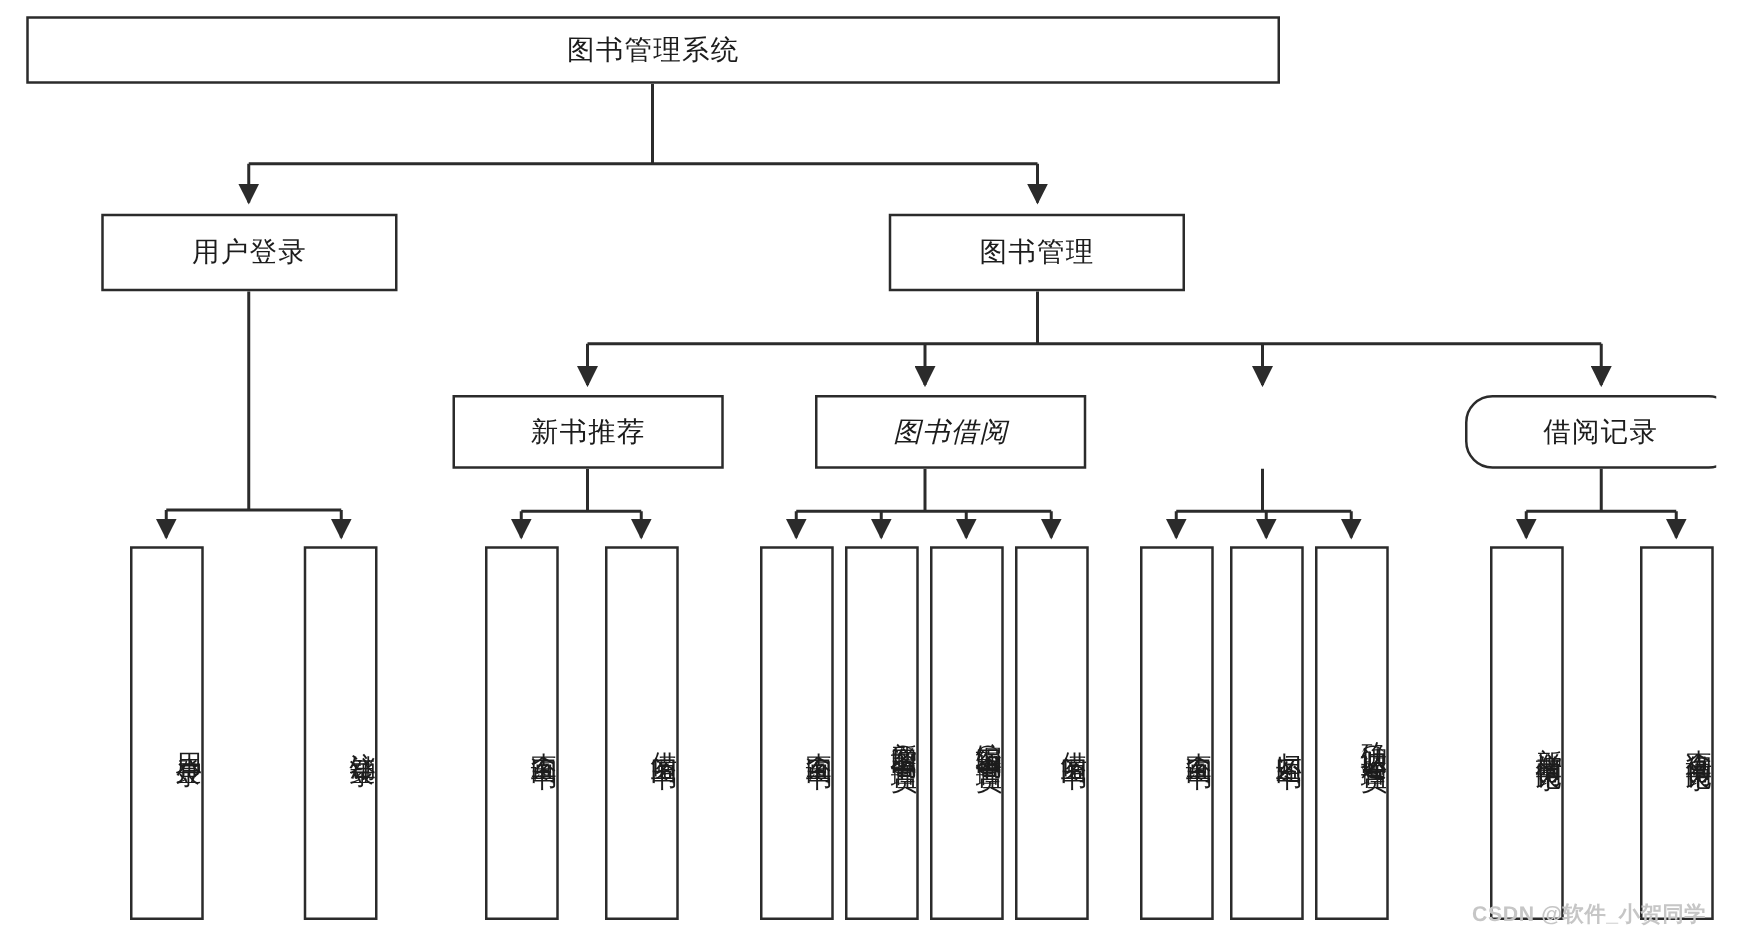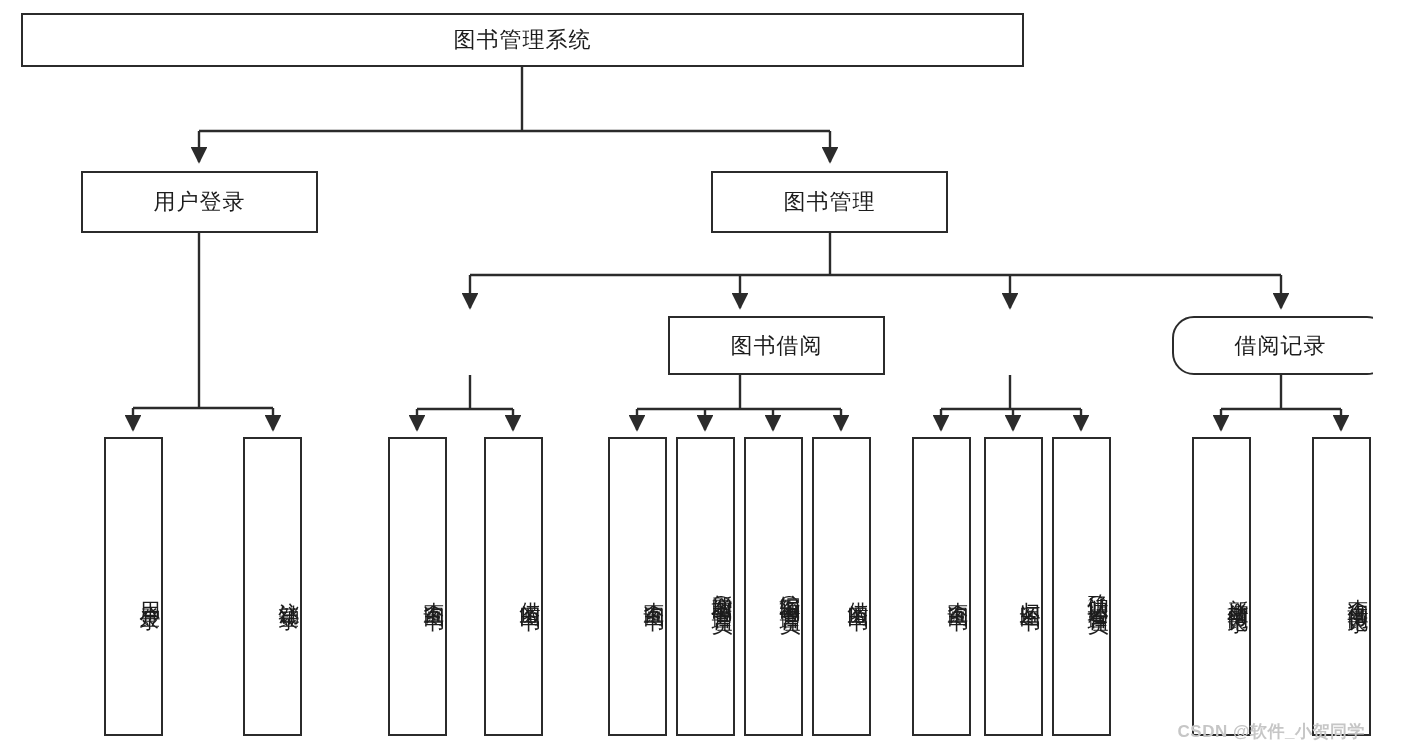--- a/index.html
+++ b/index.html
@@ -123,21 +123,24 @@
     <span class="label">图书管理系统</span>
   </div>
 
   <div class="node horiz" id="n-l2-0" style="left: 81px; top: 171px; width: 237px; height: 62px;">
     <span class="label">用户登录</span>
   </div>
   <div class="node horiz" id="n-l2-1" style="left: 711px; top: 171px; width: 237px; height: 62px;">
     <span class="label">图书管理</span>
   </div>
 
-  <div class="node horiz" id="n-l3-1" style="left: 668px; top: 316px; width: 217px; height: 59px;">
+  <div class="node horiz" id="n-l3-0" style="left: 362px; top: 316px; width: 217px; height: 59px;">
+    <span class="label">新书推荐</span>
+  </div>
+  <div class="node horiz" id="n-l3-1" style="left: 652px; top: 316px; width: 217px; height: 59px; font-style: italic;">
     <span class="label">图书借阅</span>
   </div>
   <div class="node horiz" id="n-l3-3" style="left: 1172px; top: 316px; width: 217px; height: 59px; border-radius: 22px;">
     <span class="label">借阅记录</span>
   </div>
 
   <div class="node vert" id="n-lf-0" style="left: 104px; top: 437px; width: 59px; height: 299px;">
     <span class="label">用户登录</span>
   </div>
   <div class="node vert" id="n-lf-1" style="left: 243px; top: 437px; width: 59px; height: 299px;">

